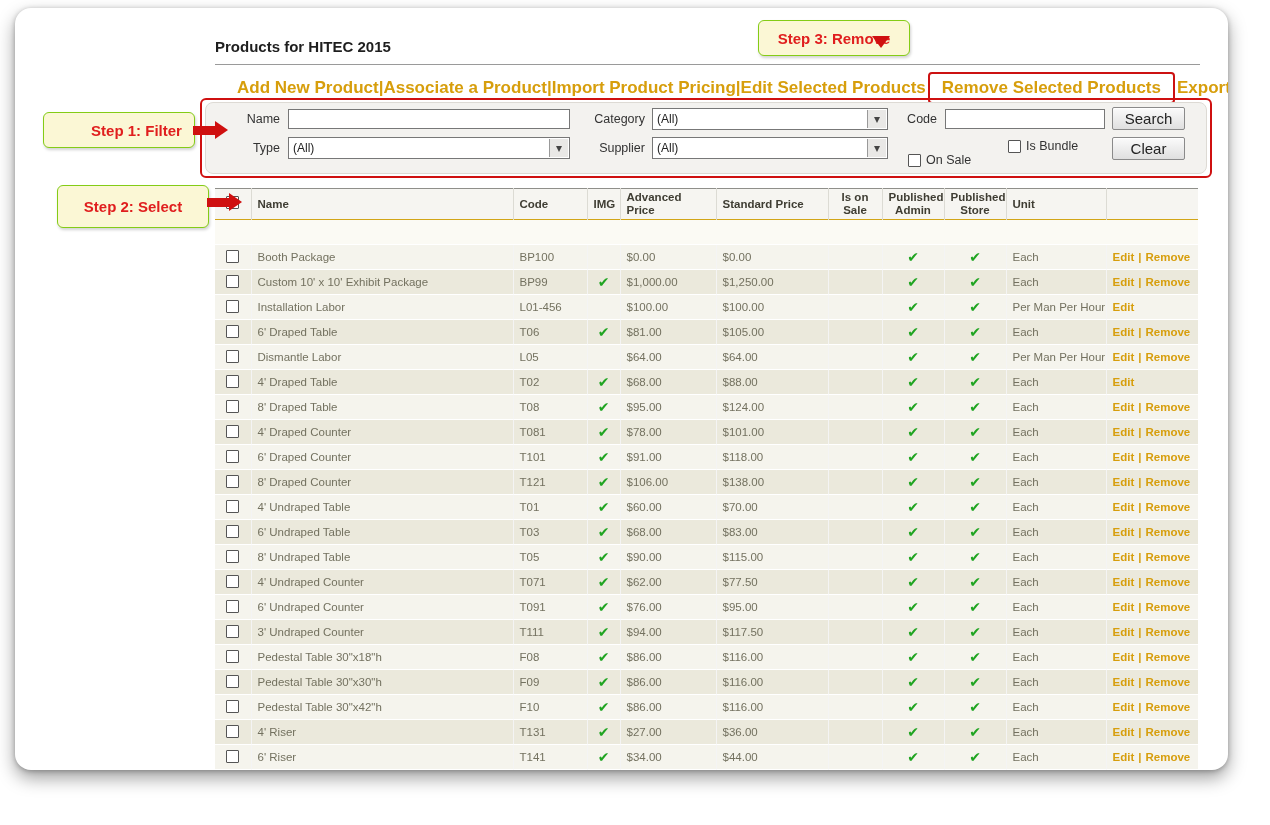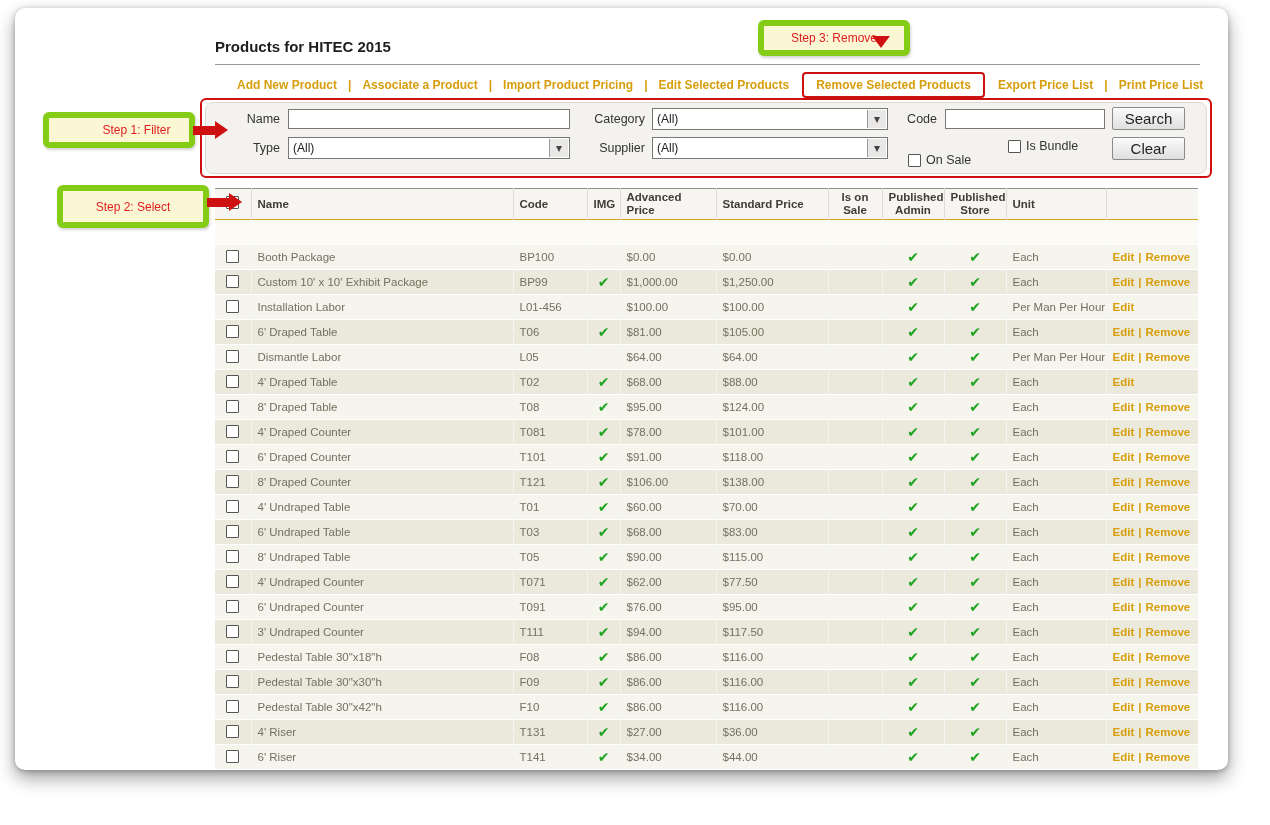--- a/index.html
+++ b/index.html
@@ -4,25 +4,25 @@
 <style>
   :root{
     --gold:#D79E0C; --gold-line:#D2A517; --red:#CF1010; --callout-text:#E01E1E;
     --callout-bg:#FBF7D5; --check-green:#1FA421; --row-light:#F5F4ED; --row-dark:#EBE9DC;
     --row-text:#73715F;
   }
   *{box-sizing:border-box;margin:0;padding:0;}
   html,body{width:1270px;height:825px;background:#fff;overflow:hidden;
     font-family:"Liberation Sans","DejaVu Sans",sans-serif;}
   .card{position:absolute;left:15px;top:8px;width:1213px;height:762px;background:#fff;
-    border-radius:10px;box-shadow:0 1px 5px rgba(0,0,0,.25),0 8px 18px rgba(0,0,0,.38);overflow:hidden;}
+    border-radius:16px;box-shadow:0 1px 5px rgba(0,0,0,.25),0 8px 18px rgba(0,0,0,.38);overflow:hidden;}
   .title{position:absolute;left:200px;top:30px;font-size:15px;font-weight:bold;color:#1e1e1e;}
   .title-rule{position:absolute;left:200px;top:56px;width:985px;height:1px;background:#9a9a9a;}
   .toolbar{position:absolute;left:222px;top:64px;width:980px;display:flex;align-items:center;
-    gap:11px;font-size:12px;font-weight:bold;}
+    font-size:17px;font-weight:bold;}
   .toolbar a{color:var(--gold);text-decoration:none;white-space:nowrap;cursor:pointer;}
   .toolbar .sep{color:var(--gold);font-weight:bold;}
   .toolbar .boxed{border:2px solid #CC1111;border-radius:4px;padding:4px 12px;margin:0 2px;}
   
   .filter-outline{position:absolute;left:185px;top:90px;width:1012px;height:80px;
     border:2px solid var(--red);border-radius:6px;z-index:3;pointer-events:none;}
   .filter-panel{position:absolute;left:190px;top:94px;width:1002px;height:72px;
     background:#F3F2EF;border:1px solid #DDDAD4;border-radius:8px;}
   .flabel{position:absolute;font-size:12.5px;color:#333;text-align:right;line-height:20px;}
   .tinput{position:absolute;height:20px;border:1px solid #777;background:#fff;font-size:12px;
@@ -33,23 +33,23 @@
   .selwrap::after{content:"▾";position:absolute;right:1px;top:1px;bottom:1px;width:18px;
     background:#E9E8E6;border-left:1px solid #999;color:#444;font-size:12px;line-height:19px;
     text-align:center;pointer-events:none;}
   .btn{position:absolute;width:73px;height:23px;font-size:15px;font-family:inherit;color:#222;
     background:linear-gradient(#FBFBFB,#DFDFDF);border:1px solid #8A8A8A;border-radius:2px;
     box-shadow:inset 0 1px 0 #fff;cursor:pointer;}
   .cbgroup{position:absolute;display:flex;align-items:center;gap:5px;font-size:12.5px;color:#333;}
   input[type=checkbox]{appearance:none;-webkit-appearance:none;width:13px;height:13px;
     border:1px solid #555;background:#fff;border-radius:1px;cursor:pointer;}
   
-  .callout{position:absolute;background:var(--callout-bg);border:6px solid #84cc16;
+  .callout{position:absolute;background:var(--callout-bg);border:1px solid #84cc16;
     border-radius:6px;box-shadow:1px 2px 3px rgba(0,0,0,.18);color:var(--callout-text);
-    font-size:12px;font-weight:normal;display:flex;align-items:center;justify-content:center;z-index:4;}
+    font-size:15px;font-weight:bold;display:flex;align-items:center;justify-content:center;z-index:4;}
   .harrow{position:absolute;display:flex;align-items:center;z-index:5;}
   .harrow .bar{width:22px;height:9px;background:var(--red);}
   .harrow .tri{width:0;height:0;border-top:9px solid transparent;border-bottom:9px solid transparent;
     border-left:13px solid var(--red);}
   .varrow{position:absolute;z-index:5;}
   .varrow .bar{width:9px;height:12px;background:var(--red);margin:0 auto;}
   .varrow .tri{width:0;height:0;border-left:9px solid transparent;border-right:9px solid transparent;
     border-top:12px solid var(--red);}
   
   .ptable{position:absolute;left:200px;top:180px;width:983px;border-collapse:collapse;

